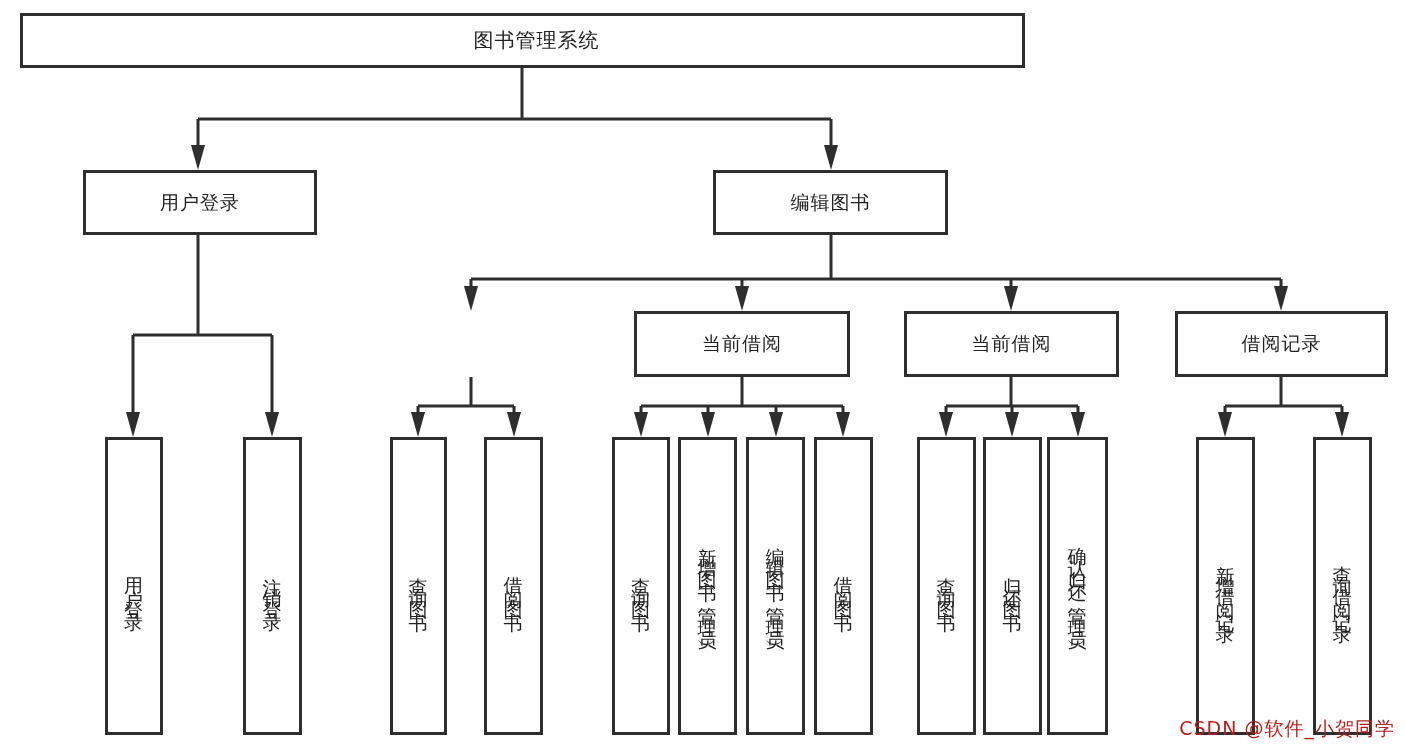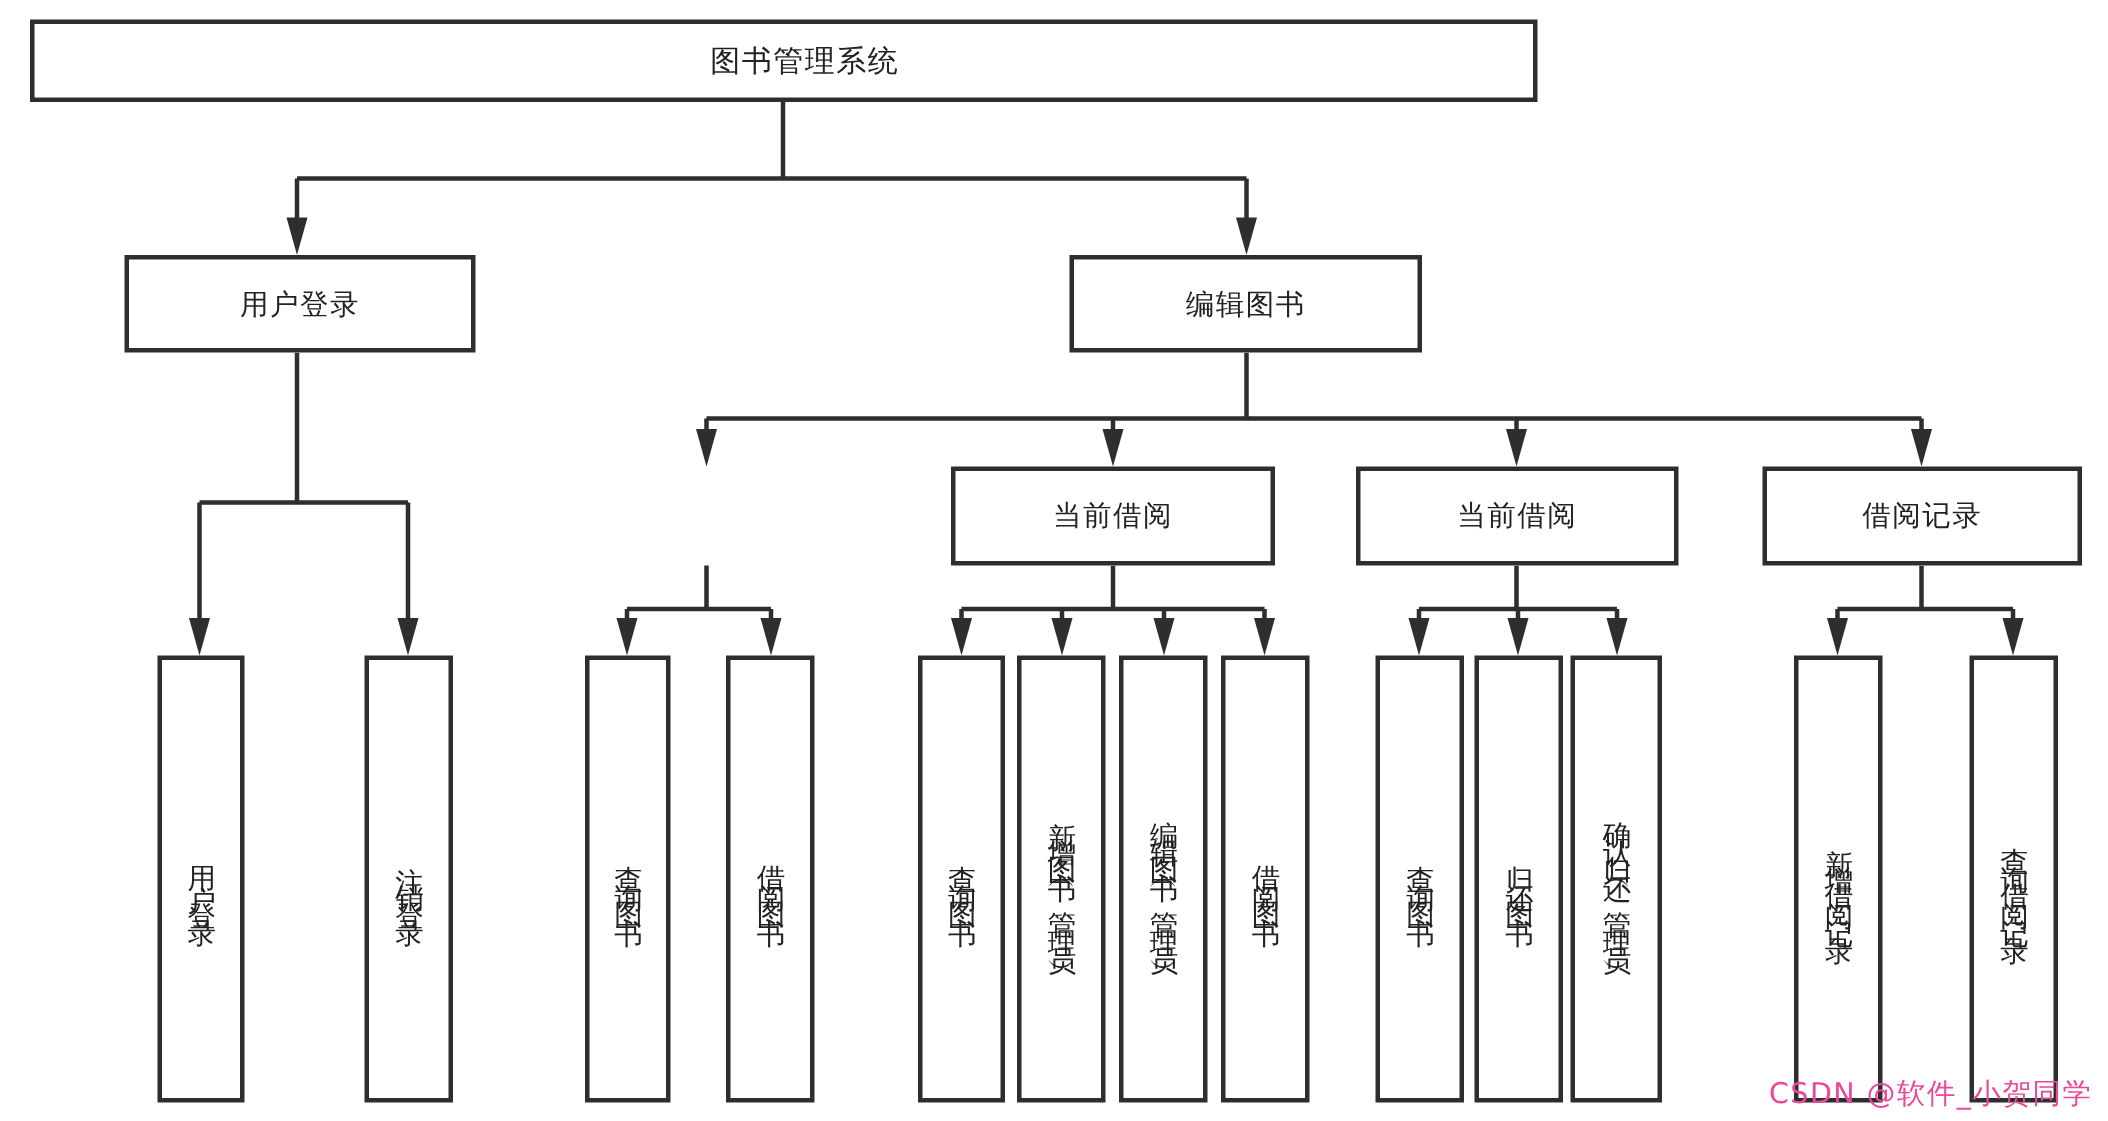--- a/index.html
+++ b/index.html
@@ -37,21 +37,21 @@
     text-orientation:mixed;
     font-size:19px;
     letter-spacing:12px;
     line-height:1;
     color:#222222;
   }
   .watermark{
     position:absolute;
     right:10px;bottom:5px;
     font-size:19px;
-    color:#ec4899;
+    color:#b91c1c;
     letter-spacing:1px;
     white-space:nowrap;
     pointer-events:none;
     z-index:5;
   }
 </style>
 </head>
 <body>
 
 <div class="canvas">

